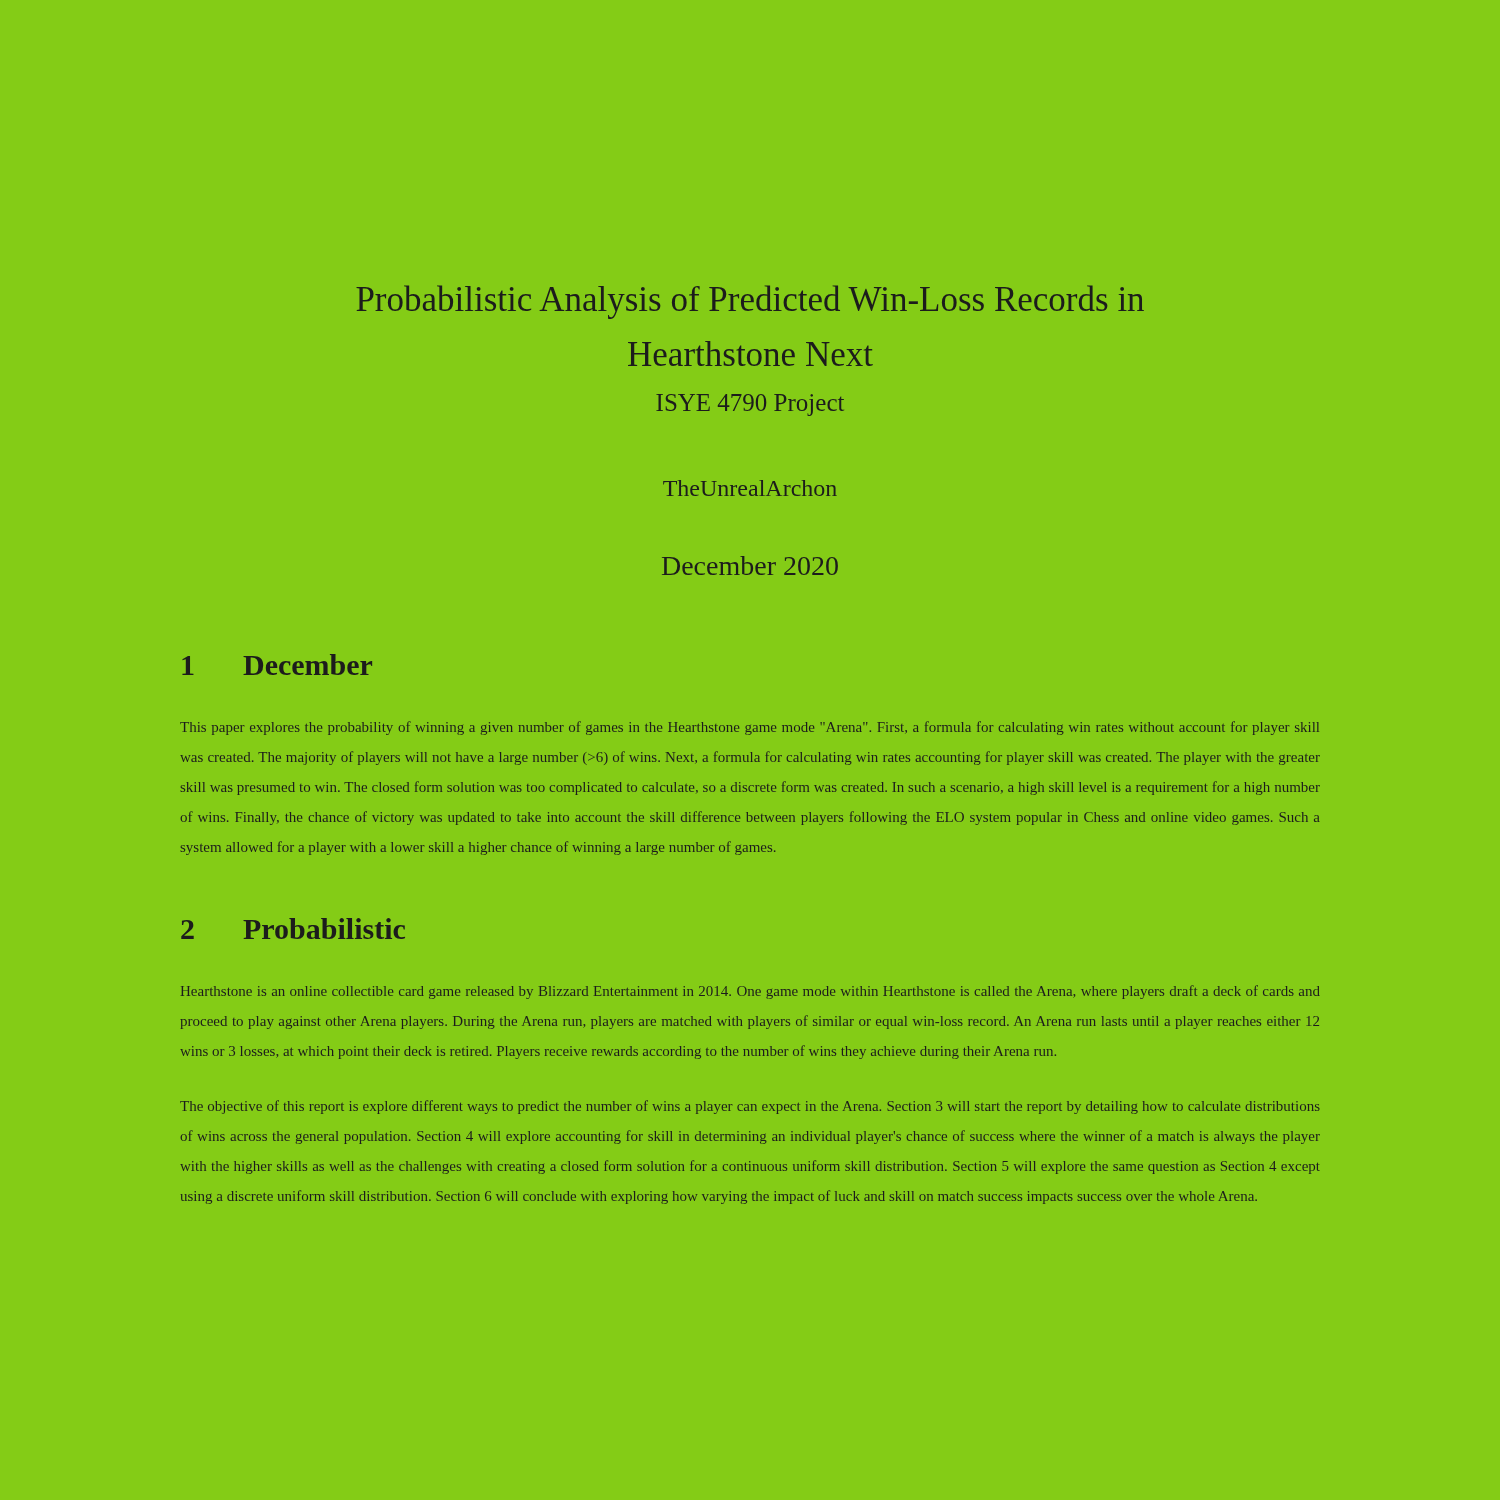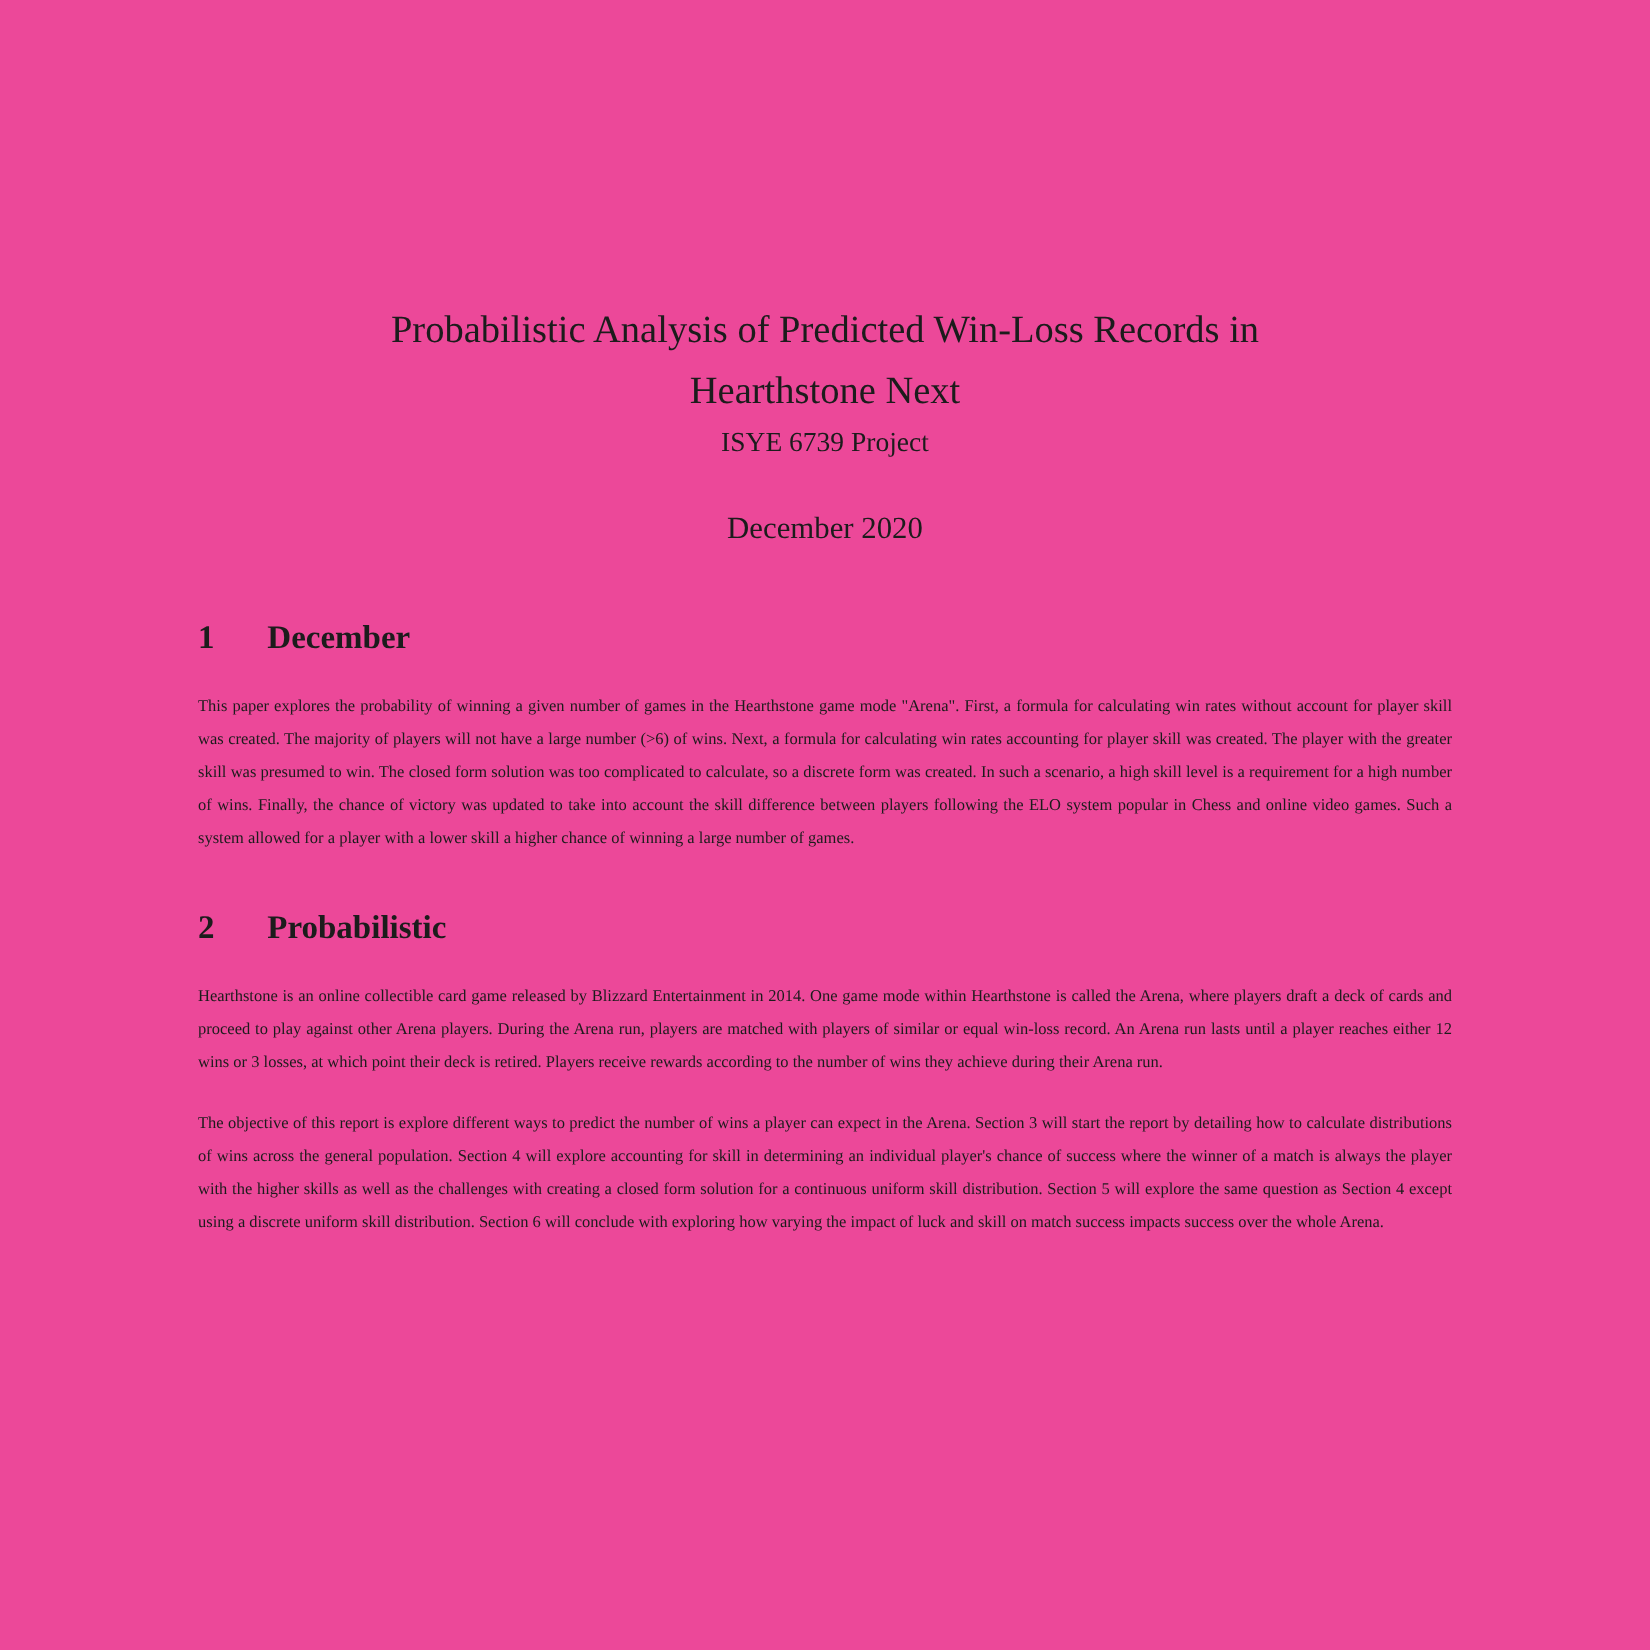--- a/index.html
+++ b/index.html
@@ -1,21 +1,21 @@
 <!DOCTYPE html>
 <html><head>
 <meta charset="utf-8">
 <style>
   * { margin: 0; padding: 0; box-sizing: border-box; }
   html, body { background: #ffffff; }
   .page {
     position: relative;
     width: 1500px;
     height: 1500px;
-    background: #ec4899;
+    background: #84cc16;
     overflow: hidden;
     font-family: "Liberation Serif", "DejaVu Serif", serif;
     color: #1c1c1c;
   }
   .content {
     position: absolute;
     left: 180px;
     width: 1140px;
     top: 0;
   }
@@ -63,21 +63,22 @@
 </style>
 </head>
 <body>
 
 <div class="page">
   <div class="content">
 
     <div class="titleblock">
       <div class="title-line">Probabilistic Analysis of Predicted Win-Loss Records in</div>
       <div class="title-line">Hearthstone Next</div>
-      <div class="subtitle">ISYE 6739 Project</div>
+      <div class="subtitle">ISYE 4790 Project</div>
+      <div class="author">TheUnrealArchon</div>
       <div class="date">December 2020</div>
     </div>
 
     <div class="section-heading">
       <span class="section-number">1</span>
       <span class="section-title">December</span>
     </div>
     <div class="para">This paper explores the probability of winning a given number of games in the Hearthstone game mode "Arena". First, a formula for calculating win rates without account for player skill was created. The majority of players will not have a large number (&gt;6) of wins. Next, a formula for calculating win rates accounting for player skill was created. The player with the greater skill was presumed to win. The closed form solution was too complicated to calculate, so a discrete form was created. In such a scenario, a high skill level is a requirement for a high number of wins. Finally, the chance of victory was updated to take into account the skill difference between players following the ELO system popular in Chess and online video games. Such a system allowed for a player with a lower skill a higher chance of winning a large number of games.</div>
 
     <div class="section-heading section-heading-2">

